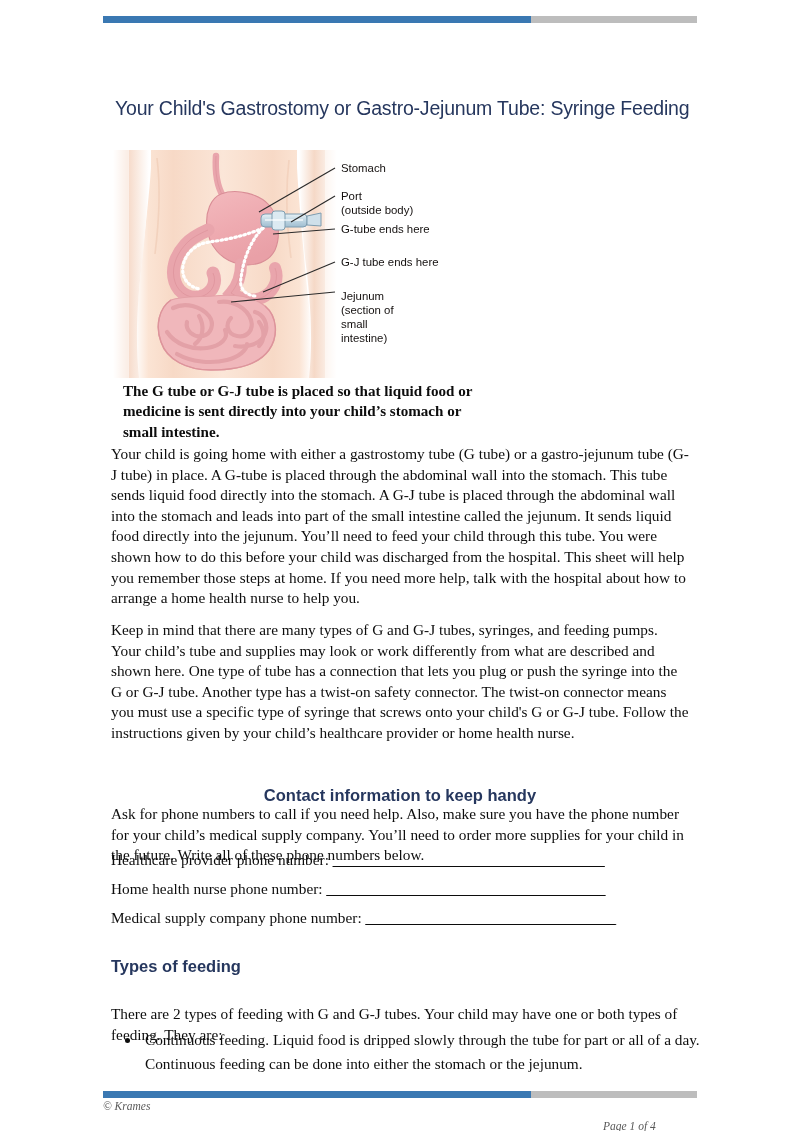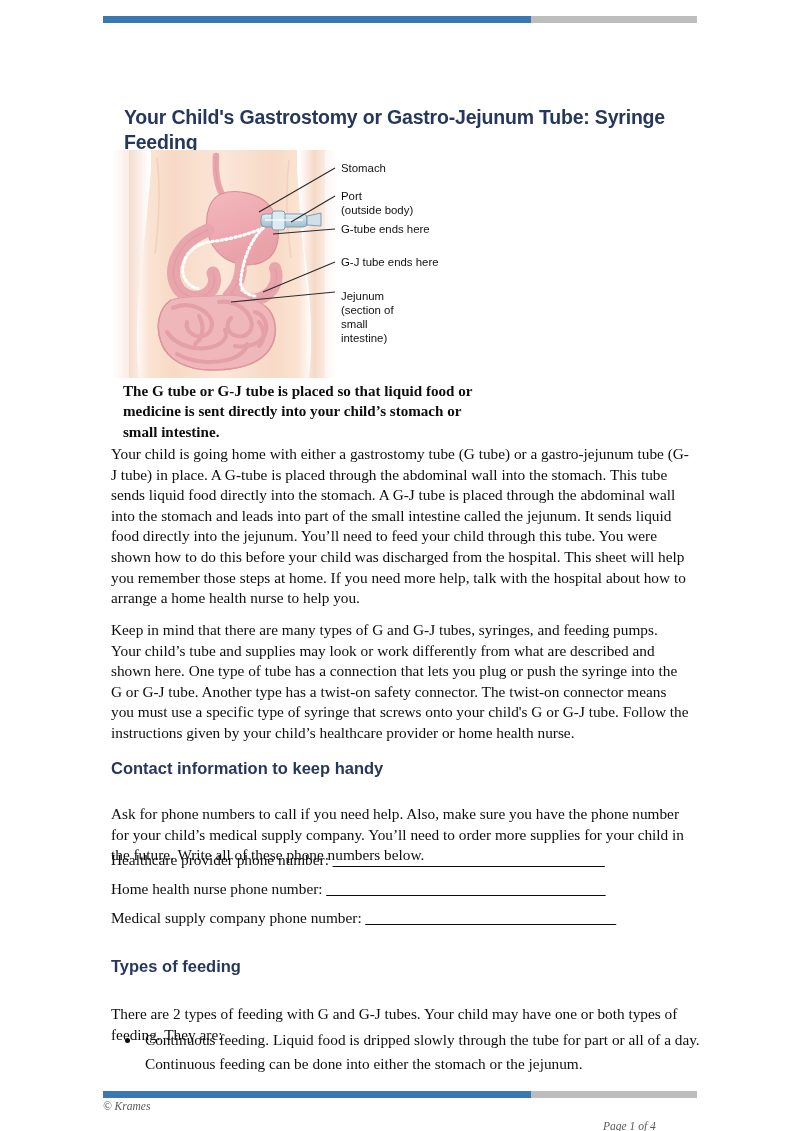--- a/index.html
+++ b/index.html
@@ -34,25 +34,25 @@
     flex: 1 1 auto;
   }
   #top-rule { top: 16px; }
   #bottom-rule { top: 1091px; }
 
   h1.doc-title {
     position: absolute;
     left: 111px;
     top: 92px;
     width: 585px;
-    margin: 13px;
+    margin: 4px;
     font-family: "Liberation Sans", sans-serif;
     font-size: 19.5px;
     line-height: 25px;
-    font-weight: bold;
+    font-weight: normal;
     color: #26375e;
     letter-spacing: -0.2px;
   }
 
   
   #illustration {
     position: absolute;
     left: 113px;
     top: 150px;
     width: 360px;
@@ -279,21 +279,21 @@
     </g>
   </svg>
 </div>
 
 <div class="para bold" style="left:111px; top:381px; width:350px;">The G tube or G-J tube is placed so that liquid food or medicine is sent directly into your child’s stomach or small intestine.</div>
 
 <div class="para" style="left:111px; top:444px; width:578px;">Your child is going home with either a gastrostomy tube (G tube) or a gastro-jejunum tube (G-J tube) in place. A G-tube is placed through the abdominal wall into the stomach. This tube sends liquid food directly into the stomach. A G-J tube is placed through the abdominal wall into the stomach and leads into part of the small intestine called the jejunum. It sends liquid food directly into the jejunum. You’ll need to feed your child through this tube. You were shown how to do this before your child was discharged from the hospital. This sheet will help you remember those steps at home. If you need more help, talk with the hospital about how to arrange a home health nurse to help you.</div>
 
 <div class="para" style="left:111px; top:620px; width:578px;">Keep in mind that there are many types of G and G-J tubes, syringes, and feeding pumps. Your child’s tube and supplies may look or work differently from what are described and shown here. One type of tube has a connection that lets you plug or push the syringe into the G or G-J tube. Another type has a twist-on safety connector. The twist-on connector means you must use a specific type of syringe that screws onto your child's G or G-J tube. Follow the instructions given by your child’s healthcare provider or home health nurse.</div>
 
-<h2 class="section-head" style="left:111px; top:758px; width:578px;">Contact information to keep handy</h2>
+<h2 class="section-head" style="left:111px; top:785px; width:578px;text-align:center;">Contact information to keep handy</h2>
 
 <div class="para" style="left:111px; top:804px; width:578px;">Ask for phone numbers to call if you need help. Also, make sure you have the phone number for your child’s medical supply company. You’ll need to order more supplies for your child in the future. Write all of these phone numbers below.</div>
 
 <div class="fill-line" style="left:111px; top:850px;">
   <span>Healthcare provider phone number:</span>
   <span class="blank">______________________________________</span>
 </div>
 
 <div class="fill-line" style="left:111px; top:879px;">
   <span>Home health nurse phone number:</span>

